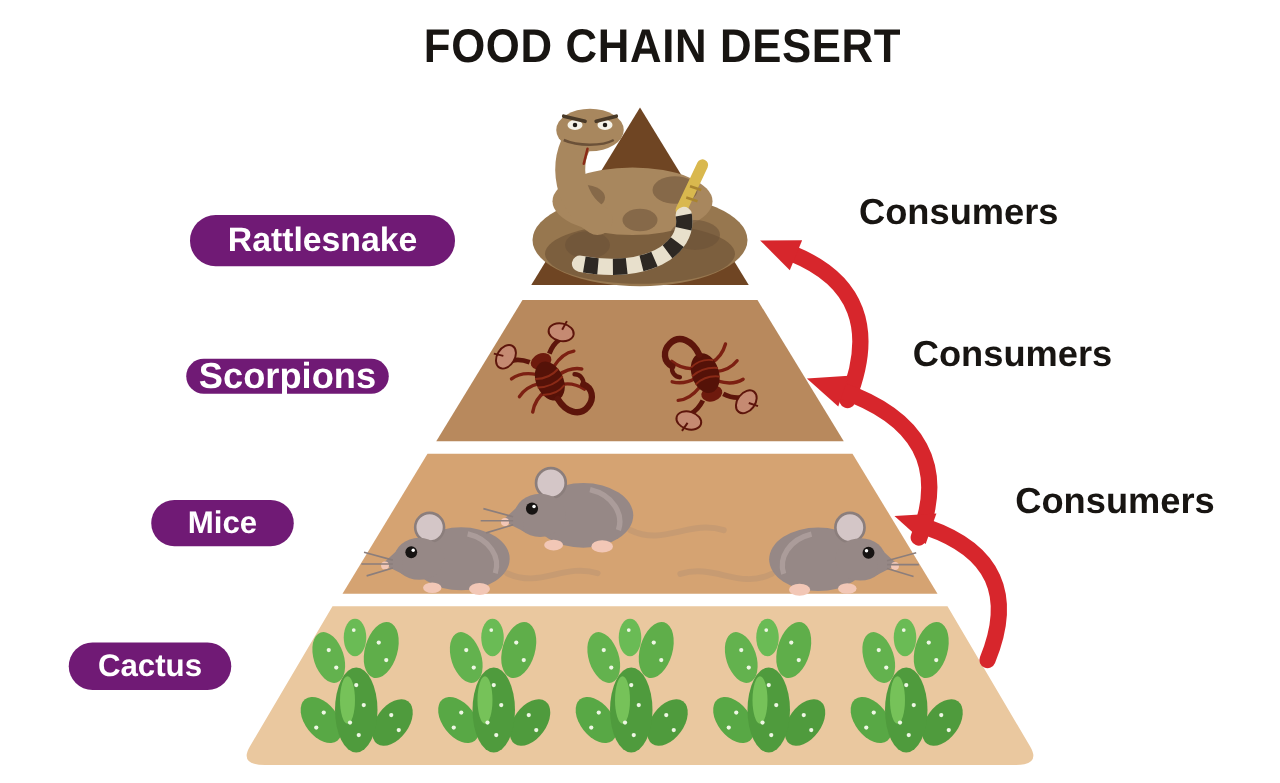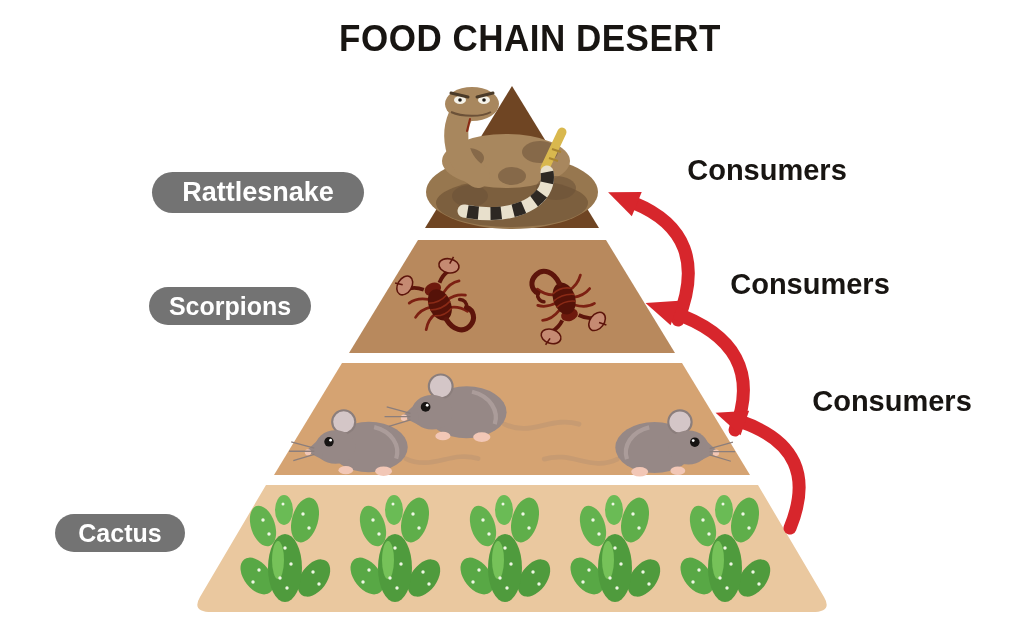--- a/index.html
+++ b/index.html
@@ -9,26 +9,26 @@
     font-family:"Liberation Sans","DejaVu Sans",sans-serif;
   }
   .stage{position:absolute;inset:0;width:1024px;height:626px;}
   .title{
     position:absolute;top:16px;left:0;width:100%;text-align:center;
     text-indent:36px;
     font-size:35px;font-weight:800;letter-spacing:.5px;color:#181512;
     transform:scaleY(1.08);transform-origin:top center;
   }
   .pill{
-    position:absolute;background:#737373;color:#ffffff;border-radius:22px;
+    position:absolute;background:#701a75;color:#ffffff;border-radius:22px;
     display:flex;align-items:center;justify-content:center;
     font-weight:700;white-space:nowrap;
   }
   .pill.rattlesnake{left:152px;top:172px;width:212px;height:41px;font-size:27px;}
-  .pill.scorpions  {left:149px;top:287px;width:162px;height:38px;font-size:25px;}
+  .pill.scorpions  {left:149px;top:287px;width:162px;height:28px;font-size:29px;}
   .pill.mice       {left:121px;top:400px;width:114px;height:37px;font-size:25px;}
   .pill.cactus     {left:55px; top:514px;width:130px;height:38px;font-size:25px;}
   .rlabel{
     position:absolute;color:#181512;font-weight:700;font-size:29px;
     line-height:40px;text-align:center;
   }
   .rlabel.tertiary {left:658px;top:150px;width:218px;}
   .rlabel.secondary{left:700px;top:264px;width:220px;}
   .rlabel.primary  {left:796px;top:381px;width:192px;}
   .rlabel.producers{left:840px;top:510px;width:180px;}
@@ -161,20 +161,23 @@
   </svg>
 
   <div class="title">FOOD CHAIN DESERT</div>
 
   <div class="pill rattlesnake">
     <span>Rattlesnake</span>
   </div>
   <div class="pill scorpions">
     <span>Scorpions</span>
   </div>
+  <div class="pill mice">
+    <span>Mice</span>
+  </div>
   <div class="pill cactus">
     <span>Cactus</span>
   </div>
 
   <div class="rlabel tertiary">
     <span>Consumers</span>
   </div>
   <div class="rlabel secondary">
     <span>Consumers</span>
   </div>

